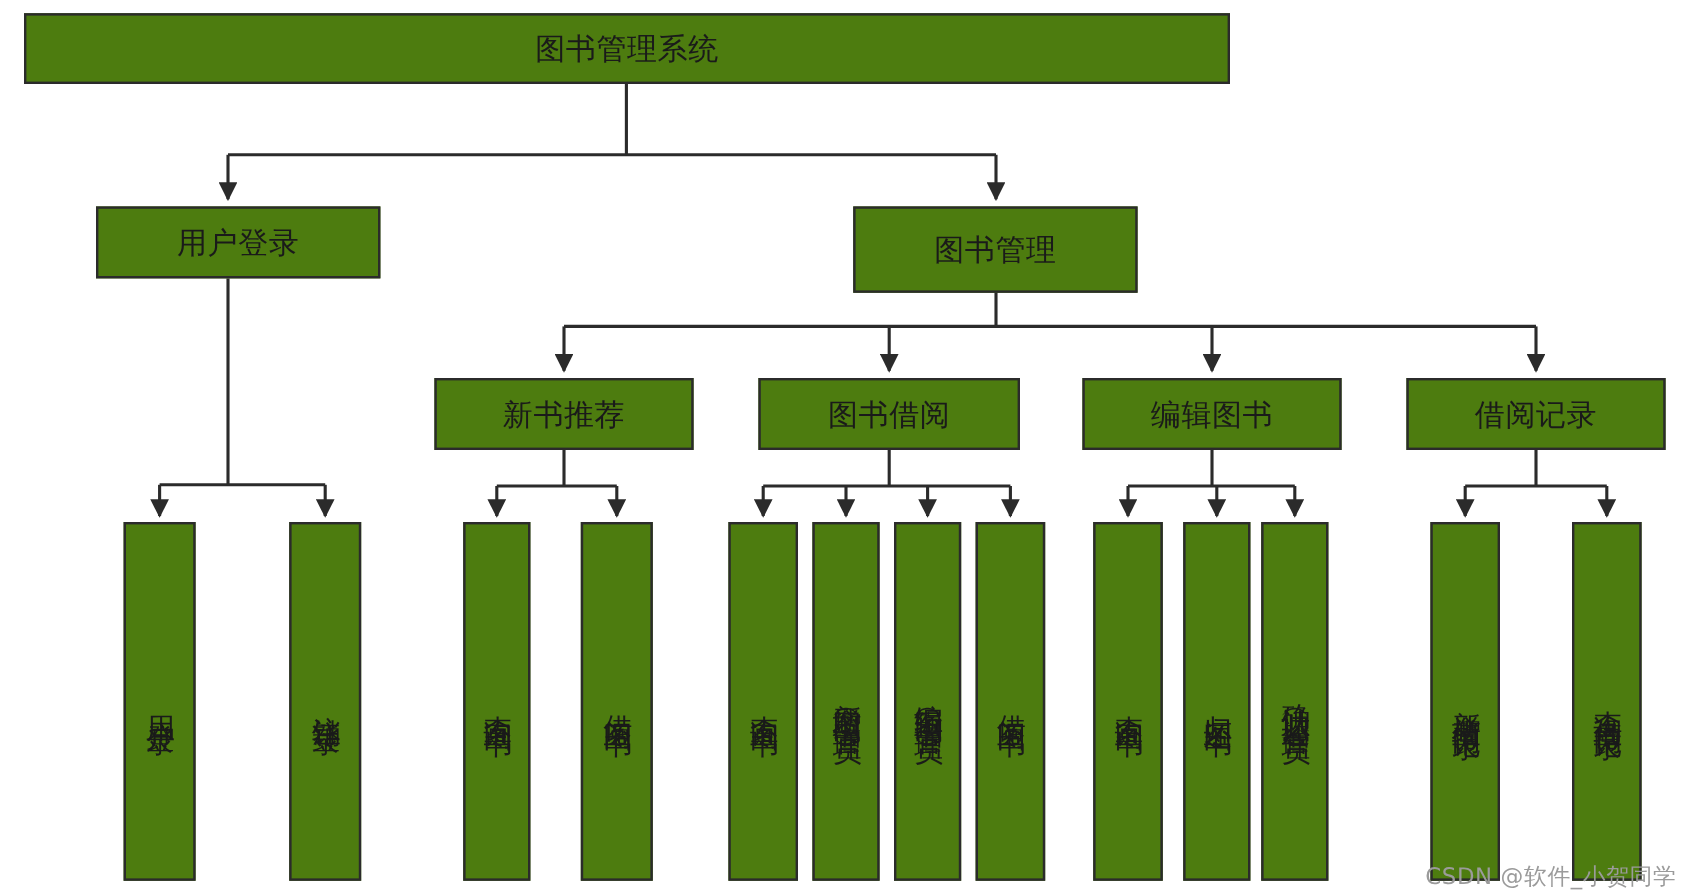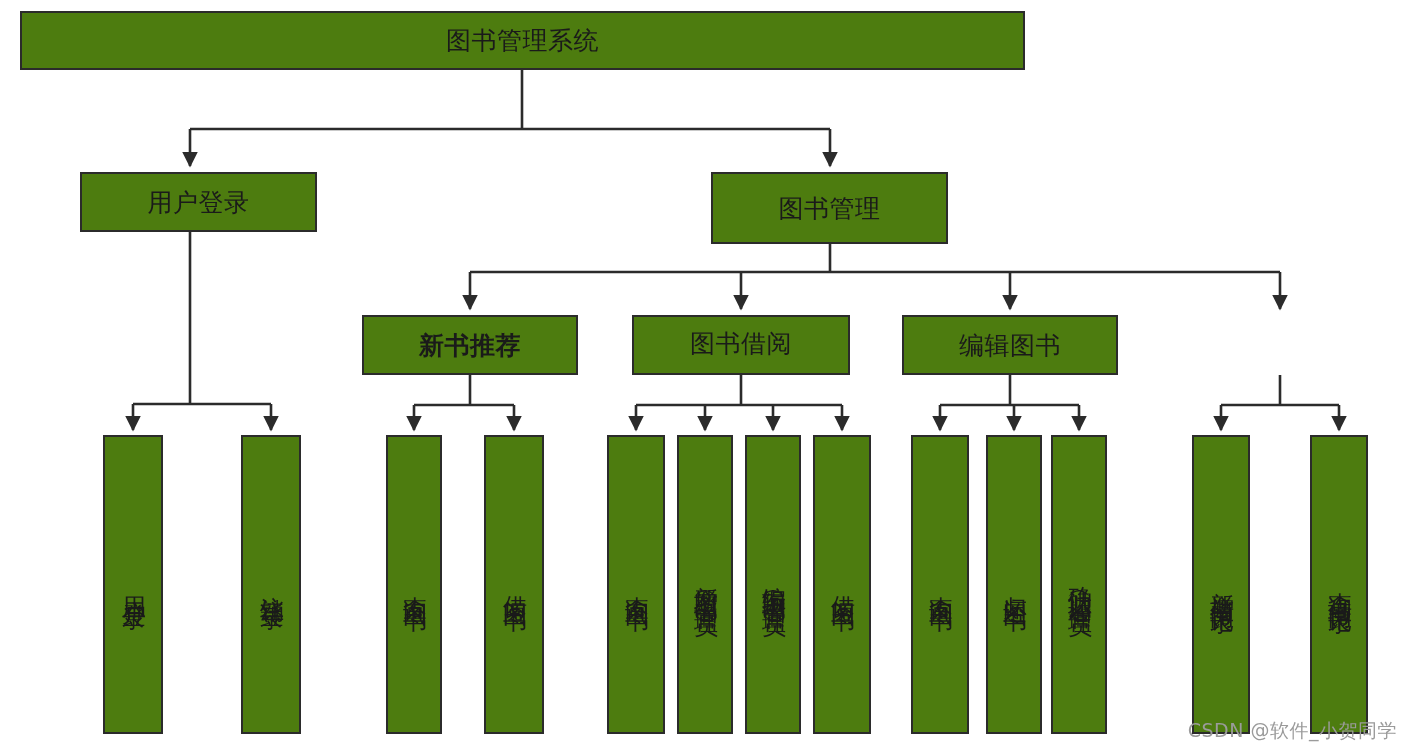--- a/index.html
+++ b/index.html
@@ -123,28 +123,31 @@
     <span>图书管理系统</span>
   </div>
 
   <div class="node h" style="left:80px; top:172px; width:237px; height:60px;">
     <span>用户登录</span>
   </div>
   <div class="node h" style="left:711px; top:172px; width:237px; height:72px;">
     <span>图书管理</span>
   </div>
 
-  <div class="node h" style="left:362px; top:315px; width:216px; height:60px;font-weight:bold;">
+  <div class="node h" style="left:362px; top:315px; width:216px; height:60px;">
     <span>新书推荐</span>
   </div>
-  <div class="node h" style="left:632px; top:315px; width:218px; height:60px;font-family:Liberation Mono, monospace;">
+  <div class="node h" style="left:632px; top:315px; width:218px; height:60px;">
     <span>图书借阅</span>
   </div>
   <div class="node h" style="left:902px; top:315px; width:216px; height:60px;">
     <span>编辑图书</span>
+  </div>
+  <div class="node h" style="left:1172px; top:315px; width:216px; height:60px;">
+    <span>借阅记录</span>
   </div>
 
   <div class="node v" style="left:103px; top:435px; width:60px; height:299px;">
     <span class="vtext">用户登录</span>
   </div>
   <div class="node v" style="left:241px; top:435px; width:60px; height:299px;">
     <span class="vtext">注销登录</span>
   </div>
 
   <div class="node v" style="left:386px; top:435px; width:56px; height:299px;">

